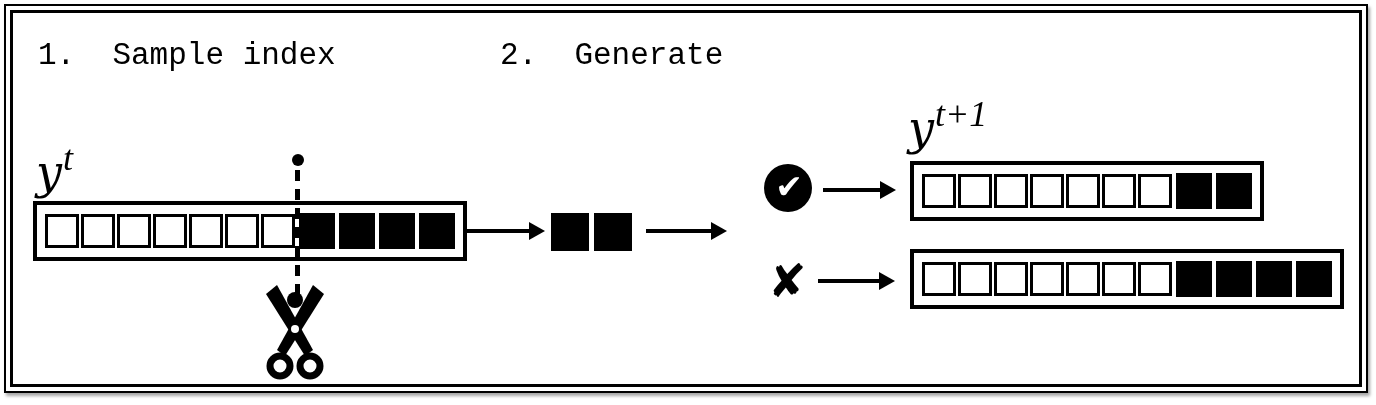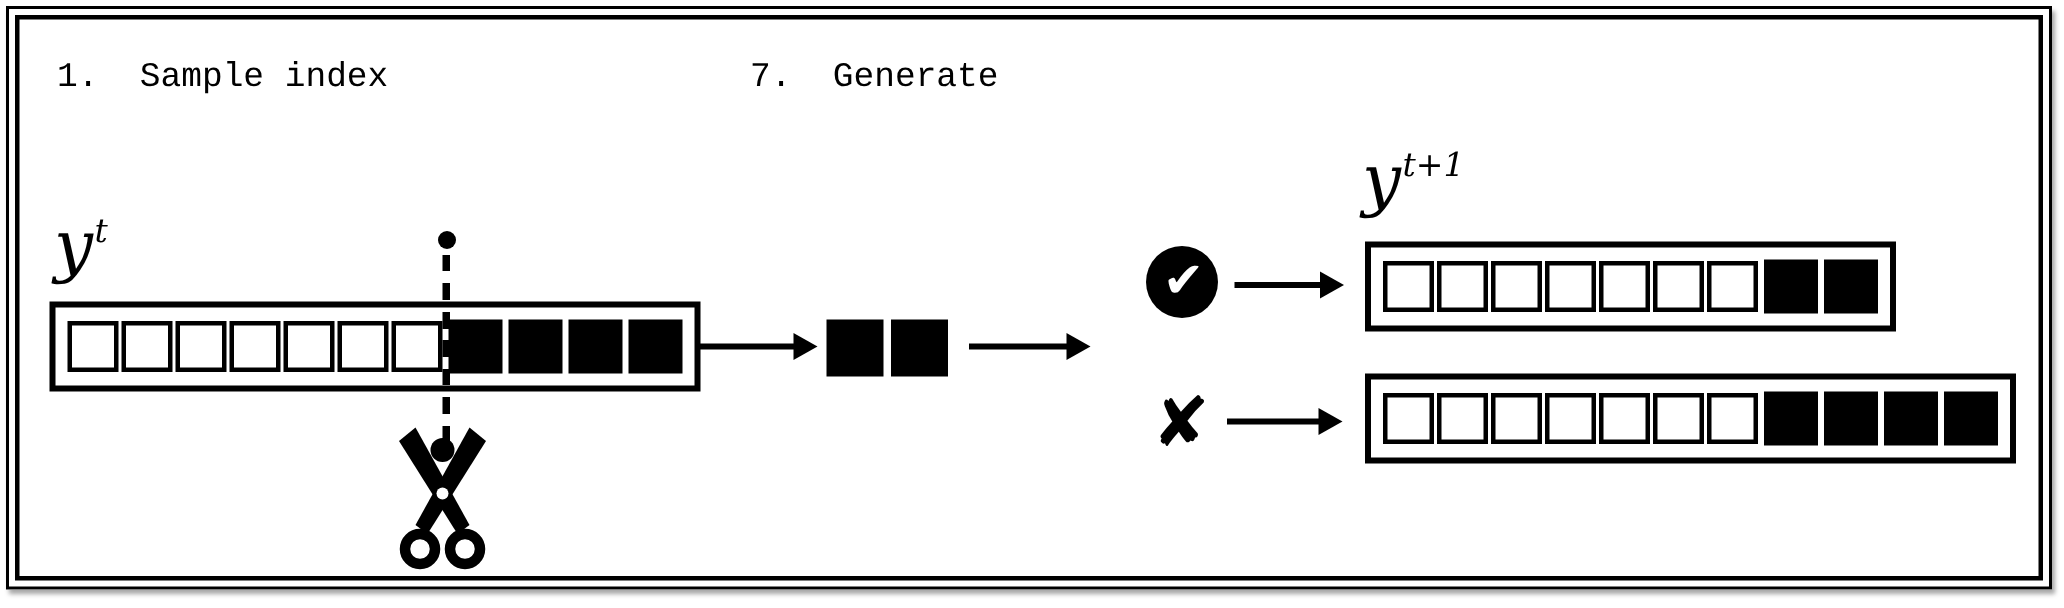--- a/index.html
+++ b/index.html
@@ -26,41 +26,42 @@
   }
   .frame-inner {
     position: absolute;
     left: 10px; top: 10px; right: 14px; bottom: 18px;
     border: 3.5px solid #000;
   }
   
   .step-label {
     position: absolute;
     font-family: "Liberation Mono", "DejaVu Sans Mono", monospace;
-    font-size: 23px;
+    font-size: 31px;
     font-weight: 500;
     color: #000;
     white-space: pre;
     letter-spacing: 0;
     line-height: 1;
   }
   
   .math-label {
     position: absolute;
     font-family: "DejaVu Serif", serif;
     font-style: italic;
     font-size: 46px;
     color: #000;
     line-height: 1;
   }
   .math-label sup {
-    font-size: 22px;
+    font-size: 36px;
     font-style: italic;
     vertical-align: 18px;
     margin-left: 1px;
+    font-family: Liberation Serif, serif;
   }
   
   .seq-box {
     position: absolute;
     border: 4px solid #000;
     background: #fff;
     padding: 8px 8px;
     display: flex;
     align-items: center;
     gap: 2px;
@@ -151,21 +152,21 @@
 </style>
 </head>
 <body>
 
 <div class="canvas">
 
   <div class="frame-outer"></div>
   <div class="frame-inner"></div>
 
   <div class="step-label" style="left:38px; top:40px">1.  Sample index</div>
-  <div class="step-label" style="left:500px; top:40px">7.  Generate</div>
+  <div class="step-label" style="left:500px; top:40px">2.  Generate</div>
 
   <div class="math-label" style="left:36px; top:140px"><span>y</span><sup>t</sup></div>
 
   <div class="seq-box" style="left:33px; top:201px">
       <div class="cell-white"></div>
       <div class="cell-white"></div>
       <div class="cell-white"></div>
       <div class="cell-white"></div>
       <div class="cell-white"></div>
       <div class="cell-white"></div>

